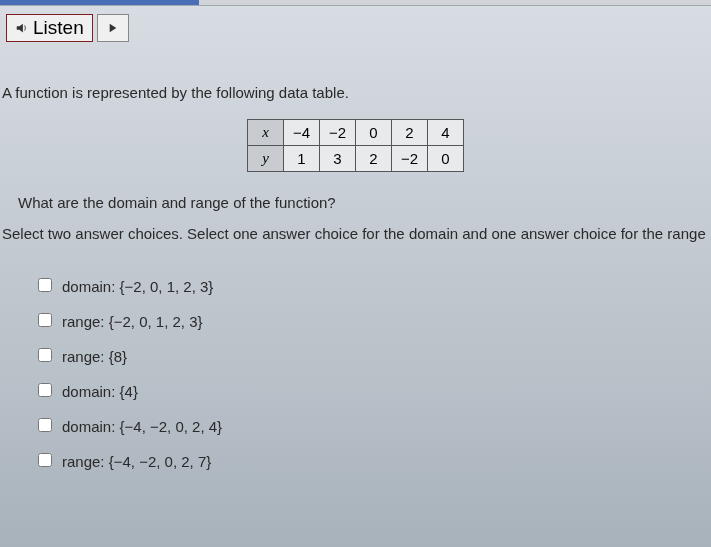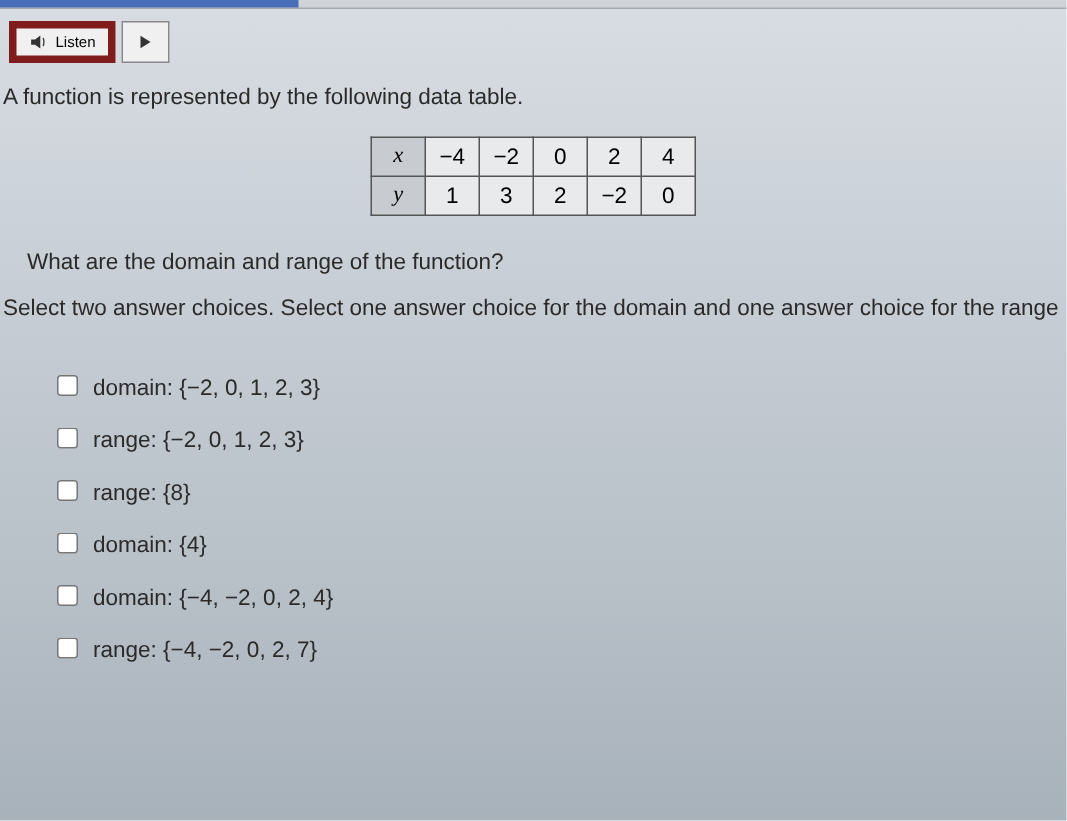--- a/index.html
+++ b/index.html
@@ -22,43 +22,44 @@
       background: #4a6db8;
     }
     .toolbar {
       padding: 8px 6px;
       display: flex;
       gap: 4px;
     }
     .listen-btn {
       display: flex;
       align-items: center;
-      border: 5px solid #7f1d1d;
+      border: 1px solid #7f1d1d;
       background: #f0f0f0;
       padding: 2px 8px;
-      font-size: 10px;
+      font-size: 19px;
       cursor: pointer;
       gap: 4px;
     }
     .listen-btn .speaker {
       width: 14px;
       height: 14px;
       display: inline-flex;
       align-items: center;
     }
     .play-btn {
       border: 1px solid #888;
       background: #f0f0f0;
       padding: 2px 10px;
       cursor: pointer;
       display: flex;
       align-items: center;
     }
     .content {
       padding: 6px 0 0 0;
+      margin-top: 28px;
     }
     .question-text {
       font-size: 15px;
       color: #2a2a2a;
       margin-bottom: 18px;
       padding-left: 2px;
     }
     .data-table {
       margin: 0 auto 22px auto;
       border-collapse: collapse;

